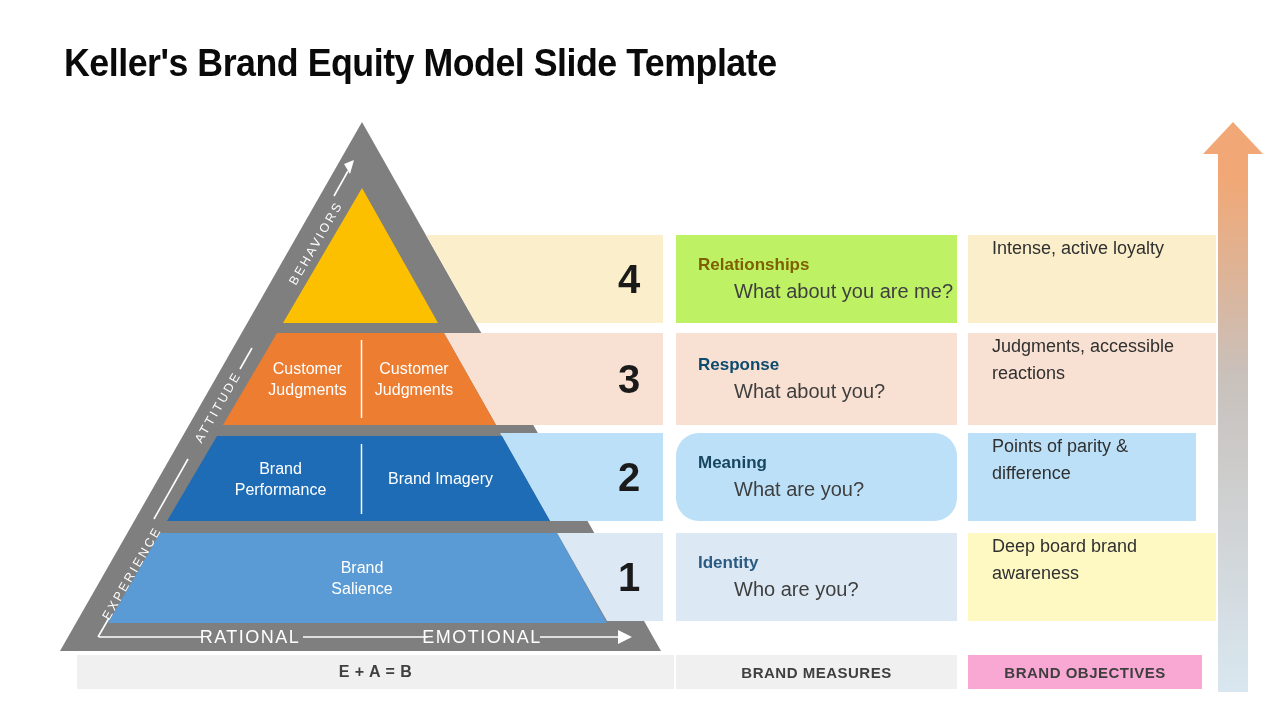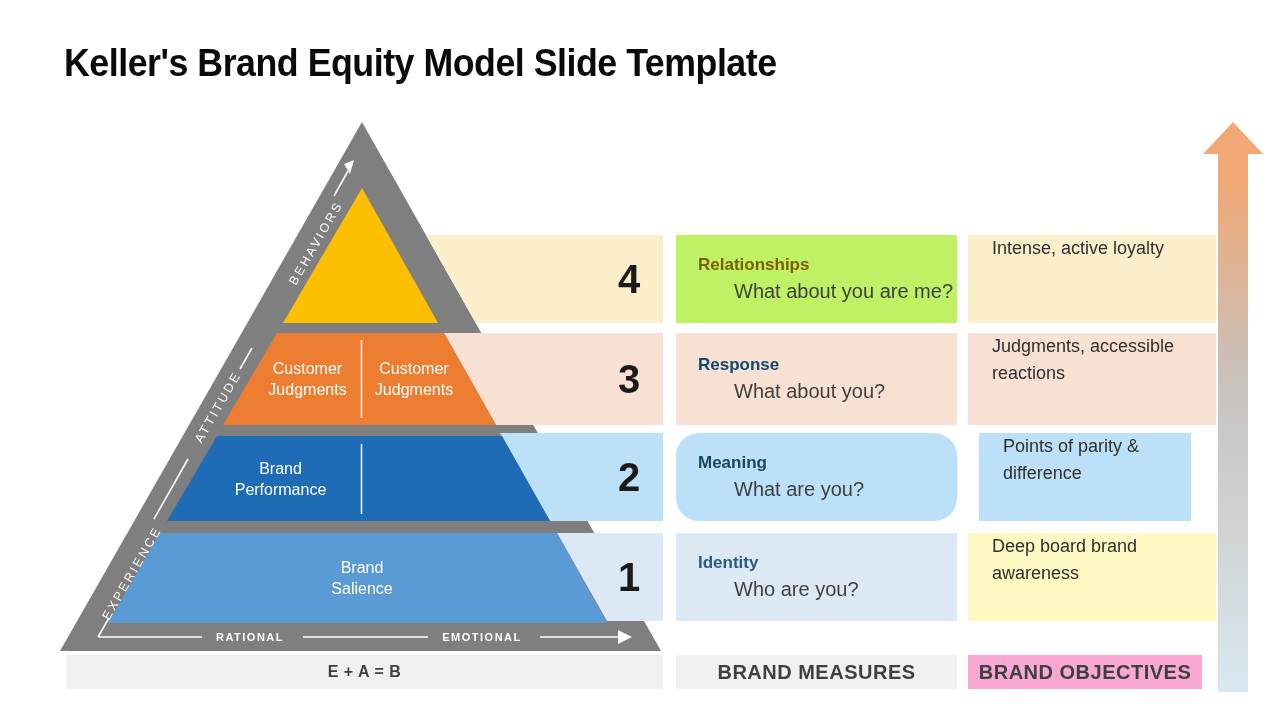--- a/index.html
+++ b/index.html
@@ -5,32 +5,32 @@
   html,body{margin:0;padding:0;background:#fff;}
   #slide{position:relative;width:1280px;height:720px;background:#fff;overflow:hidden;
          font-family:"Liberation Sans", sans-serif;}
   .abs{position:absolute;}
   #title{left:64px;top:42px;font-size:38px;font-weight:600;color:#0a0a0a;
          transform:scaleX(.94);transform-origin:left top;white-space:nowrap;letter-spacing:-.5px;}
   .lvl-label{display:flex;align-items:center;justify-content:center;text-align:center;
              color:#fff;font-size:16px;line-height:1.32;}
   .slope-label{color:#fff;font-size:12.5px;letter-spacing:2.5px;font-weight:500;white-space:nowrap;
                transform:translate(-50%,-50%) rotate(-60deg);}
-  .base-label{color:#fff;font-size:11px;letter-spacing:1.5px;white-space:nowrap;
-              transform:translate(-50%,-50%);font-weight:bold;}
+  .base-label{color:#fff;font-size:18px;letter-spacing:1.5px;white-space:nowrap;
+              transform:translate(-50%,-50%);}
   .row-num{display:flex;align-items:center;justify-content:center;
            font-size:40px;font-weight:bold;color:#1a1a1a;}
   .cell-mid{display:flex;flex-direction:column;justify-content:center;gap:5px;
             padding-left:22px;box-sizing:border-box;}
   .cell-mid .row-title{font-size:17px;font-weight:bold;}
   .cell-mid .row-question{font-size:20px;color:#3f3f3f;margin-left:36px;}
   .cell-right{display:flex;align-items:flex-start;padding:0 30px 0 24px;box-sizing:border-box;
               font-size:18px;color:#303030;line-height:1.5;}
   .footer-bar{display:flex;align-items:center;justify-content:center;
-              font-size:20px;font-weight:bold;color:#3f3f3f;letter-spacing:.5px;}
+              font-size:15px;font-weight:bold;color:#3f3f3f;letter-spacing:.5px;}
 </style>
 </head>
 <body>
 
 <div id="slide">
 
   <div class="abs" id="title">Keller's Brand Equity Model Slide Template</div>
 
   <svg class="abs" style="left:0;top:0;" width="1280" height="720" viewBox="0 0 1280 720">
     <defs>
@@ -71,20 +71,21 @@
       <line x1="99" y1="637" x2="202" y2="637"></line>
       <line x1="303" y1="637" x2="428" y2="637"></line>
       <line x1="540" y1="637" x2="618" y2="637"></line>
     </g>
     <polygon fill="#fff" points="632,637 618,630 618,644"></polygon>
   </svg>
 
   <div class="abs lvl-label" style="left:250px;top:353px;width:115px;height:52px;">Customer Judgments</div>
   <div class="abs lvl-label" style="left:358px;top:353px;width:112px;height:52px;">Customer Judgments</div>
   <div class="abs lvl-label" style="left:213px;top:455px;width:135px;height:48px;">Brand Performance</div>
+  <div class="abs lvl-label" style="left:383px;top:455px;width:115px;height:48px;">Brand Imagery</div>
   <div class="abs lvl-label" style="left:310px;top:555px;width:104px;height:46px;">Brand Salience</div>
 
   <div class="abs slope-label" style="left:316px;top:243px;">BEHAVIORS</div>
   <div class="abs slope-label" style="left:218px;top:407px;">ATTITUDE</div>
   <div class="abs slope-label" style="left:132px;top:573px;">EXPERIENCE</div>
 
   <div class="abs base-label" style="left:250px;top:637px;">RATIONAL</div>
   <div class="abs base-label" style="left:482px;top:637px;">EMOTIONAL</div>
 
   <div class="abs row-num" style="left:604px;top:235px;width:50px;height:88px;">4</div>
@@ -108,24 +109,24 @@
     <div class="row-title" style="color: rgb(43, 91, 130);">Identity</div>
     <div class="row-question">Who are you?</div>
   </div>
 
   <div class="abs cell-right" style="left: 968px; top: 235px; width: 248px; height: 88px; background: rgb(251, 239, 203);">
     <span>Intense, active loyalty</span>
     </div>
   <div class="abs cell-right" style="left: 968px; top: 333px; width: 248px; height: 92px; background: rgb(248, 225, 210);">
     <span>Judgments, accessible reactions</span>
     </div>
-  <div class="abs cell-right" style="left: 968px; top: 433px; width: 212px; height: 88px; background: rgb(187, 224, 247); margin-left: 11px;">
+  <div class="abs cell-right" style="left: 968px; top: 433px; width: 228px; height: 88px; background: rgb(187, 224, 247);">
     <span>Points of parity &amp; difference</span>
     </div>
   <div class="abs cell-right" style="left: 968px; top: 533px; width: 248px; height: 88px; background: #fef9c3;">
     <span>Deep board brand awareness</span>
     </div>
 
-  <div class="abs footer-bar" style="left: 66px; top: 655px; width: 597px; height: 34px; font-size: 16px; background: rgb(240, 240, 240);">E + A = B</div>
+  <div class="abs footer-bar" style="left: 77px; top: 655px; width: 597px; height: 34px; font-size: 16px; background: rgb(240, 240, 240);">E + A = B</div>
   <div class="abs footer-bar" style="left: 676px; top: 655px; width: 281px; height: 34px; background: rgb(240, 240, 240);">BRAND MEASURES</div>
   <div class="abs footer-bar" style="left: 968px; top: 655px; width: 234px; height: 34px; background: #f9a8d4;">BRAND OBJECTIVES</div>
 
 </div>
 
 </body></html>

